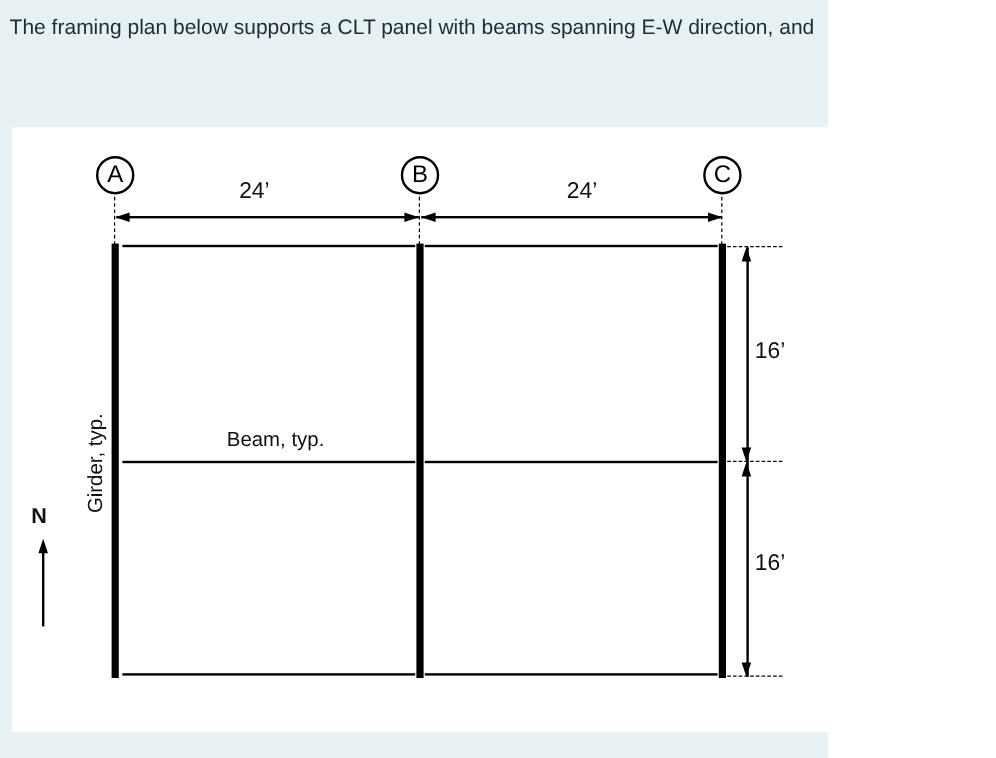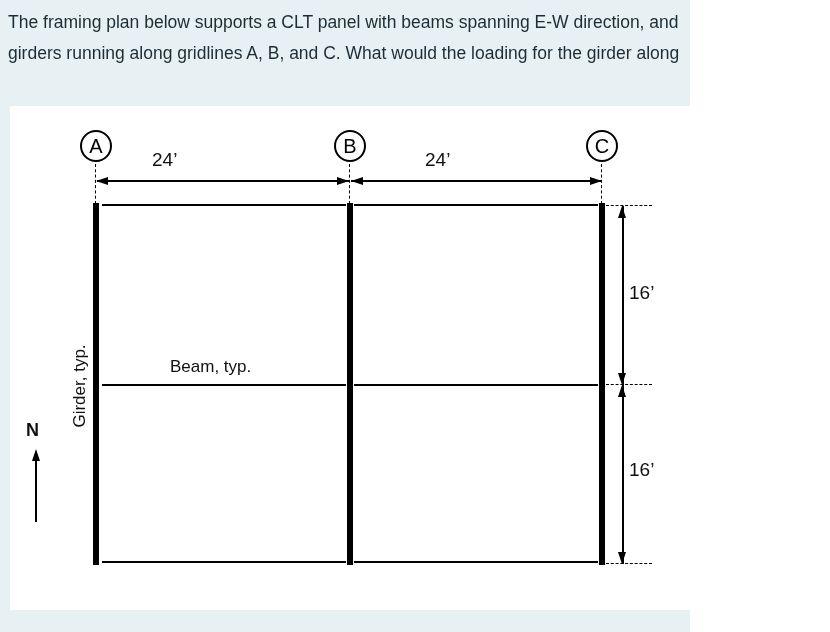--- a/index.html
+++ b/index.html
@@ -18,34 +18,33 @@
   .vdimline { width:1.5px; background:#000; }
   .beam { height:2px; background:#000; }
   .girder { width:6px; background:#000; }
 
   .arr { width:0; height:0; }
   .arr-l { border-top:4px solid transparent; border-bottom:4px solid transparent; border-right:12px solid #000; }
   .arr-r { border-top:4px solid transparent; border-bottom:4px solid transparent; border-left:12px solid #000; }
   .arr-u { border-left:4px solid transparent; border-right:4px solid transparent; border-bottom:12px solid #000; }
   .arr-d { border-left:4px solid transparent; border-right:4px solid transparent; border-top:12px solid #000; }
 
-  .dimtext { font-size:19px; color:#111; text-align:left; }
+  .dimtext { font-size:19px; color:#111; text-align:center; }
   .lbl { font-size:17px; color:#111; }
   .rot { transform:rotate(-90deg); transform-origin:center center; text-align:center; }
   .north-n { font-size:18px; font-weight:bold; color:#111; }
 </style>
 </head>
 <body>
 
 <div class="page">
   <div class="card"></div>
 
   <div class="question">
     <div>The framing plan below supports a CLT panel with beams spanning E-W direction, and</div>
-    <div>girders running along gridlines A, B, and C. What would the loading for the girder along</div>
   </div>
 
   <div class="panel">
 
     <div class="abs gcircle" style="left:70px; top:24px;">
       <span>A</span>
     </div>
     <div class="abs gcircle" style="left:324px; top:24px;">
       <span>B</span>
     </div>
@@ -71,21 +70,21 @@
     <div class="abs girder" style="left:337px; top:97px; height:362px;"></div>
     <div class="abs girder" style="left:589px; top:97px; height:362px;"></div>
 
     <div class="abs beam" style="left:92px; top:98px; width:244px;"></div>
     <div class="abs beam" style="left:344px; top:98px; width:244px;"></div>
     <div class="abs beam" style="left:92px; top:278px; width:244px;"></div>
     <div class="abs beam" style="left:344px; top:278px; width:244px;"></div>
     <div class="abs beam" style="left:92px; top:455px; width:244px;"></div>
     <div class="abs beam" style="left:344px; top:455px; width:244px;"></div>
 
-    <div class="abs lbl" style="left:160px; top:251px;">Beam, typ.</div>
+    <div class="abs lbl" style="left:179px; top:251px;">Beam, typ.</div>
     <div class="abs lbl rot" style="left:10px; top:270px; width:120px; height:20px;">Girder, typ.</div>
 
     <div class="abs north-n" style="left:16px; top:314px;">N</div>
     <div class="abs arr arr-u" style="left:22px; top:343px;"></div>
     <div class="abs vdimline" style="left:25px; top:354px; height:62px; width:2px;"></div>
 
     <div class="abs dashh" style="left:596px; top:99px; width:46px;"></div>
     <div class="abs dashh" style="left:596px; top:278px; width:46px;"></div>
     <div class="abs dashh" style="left:596px; top:457px; width:46px;"></div>
 

